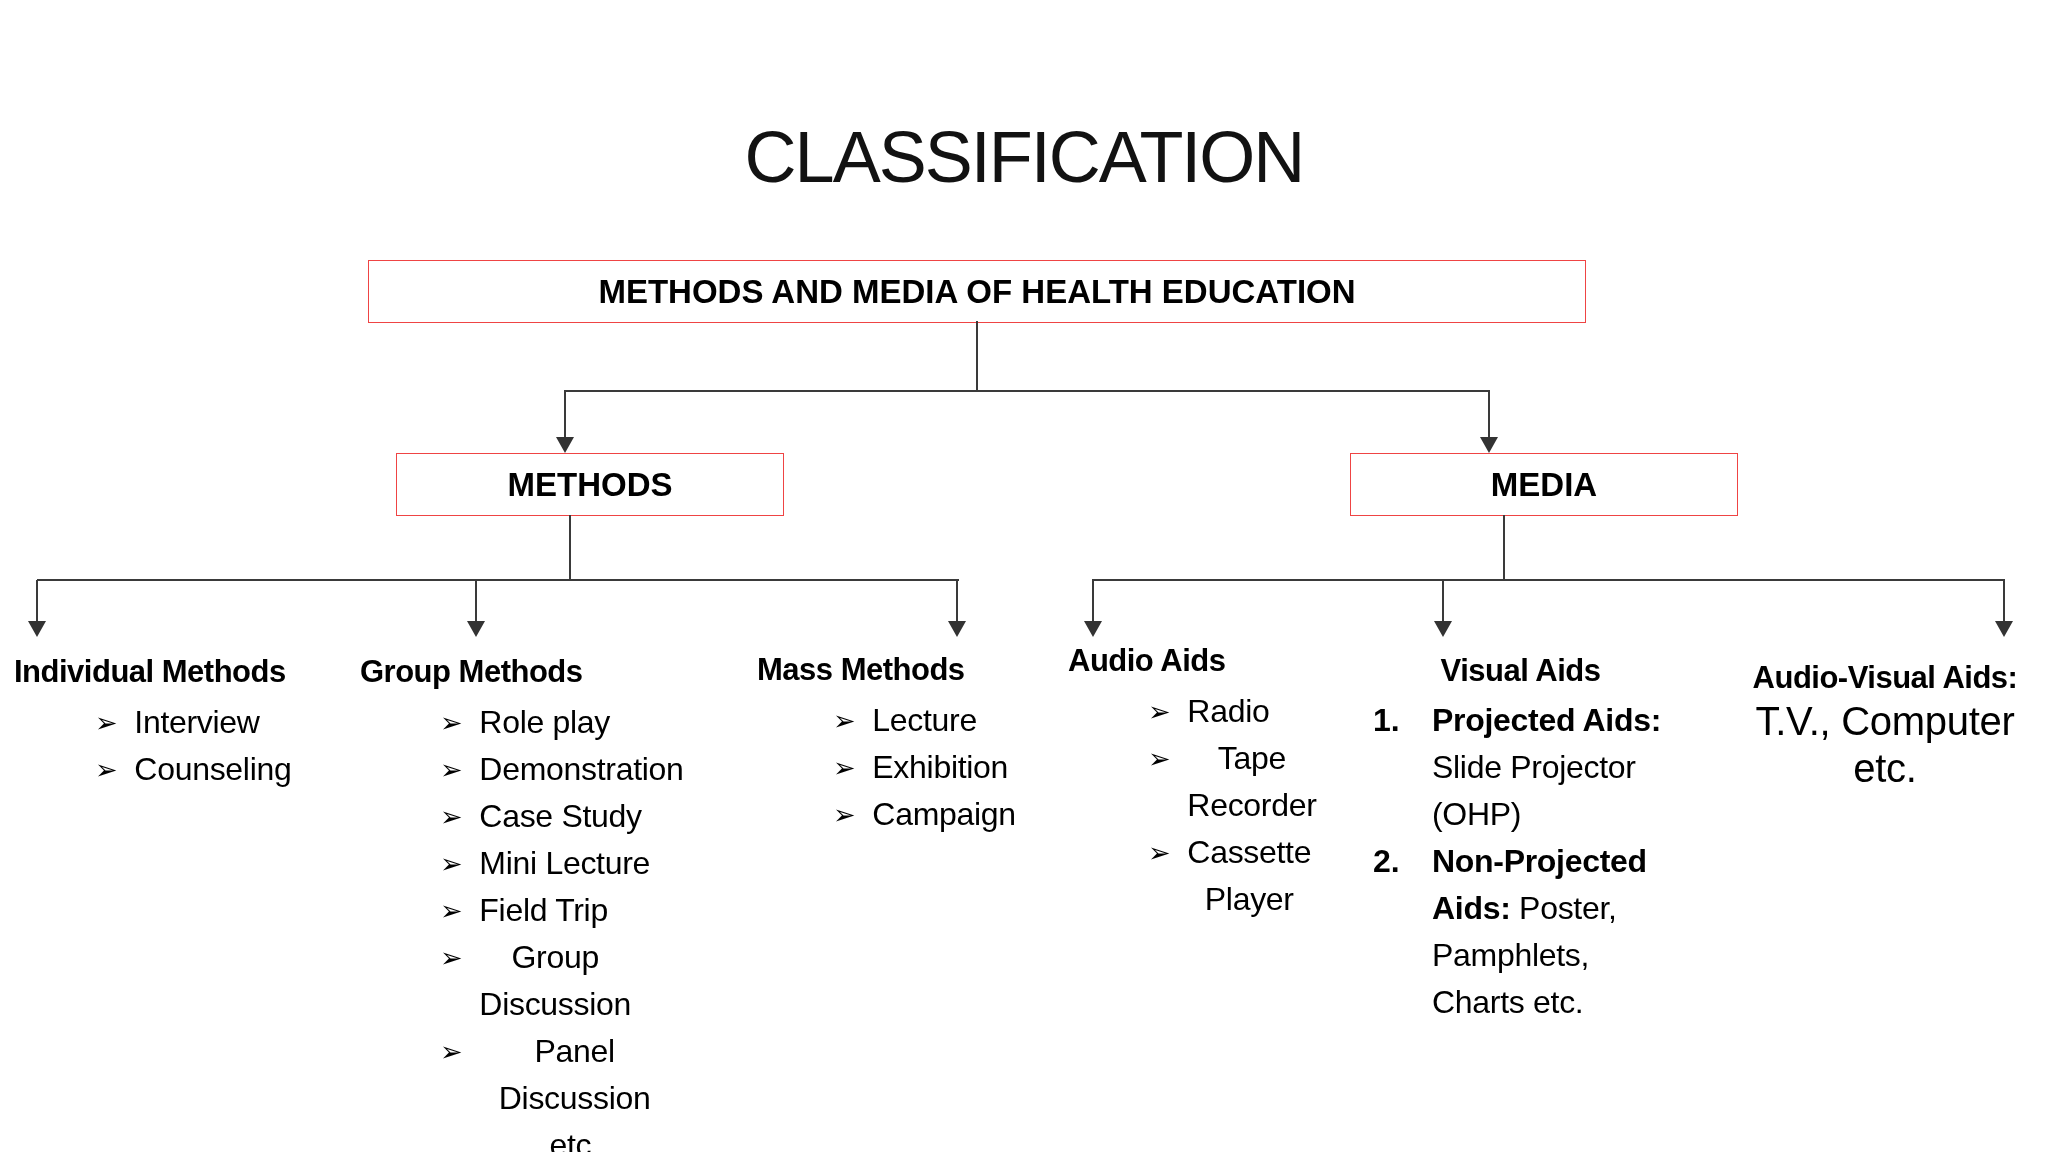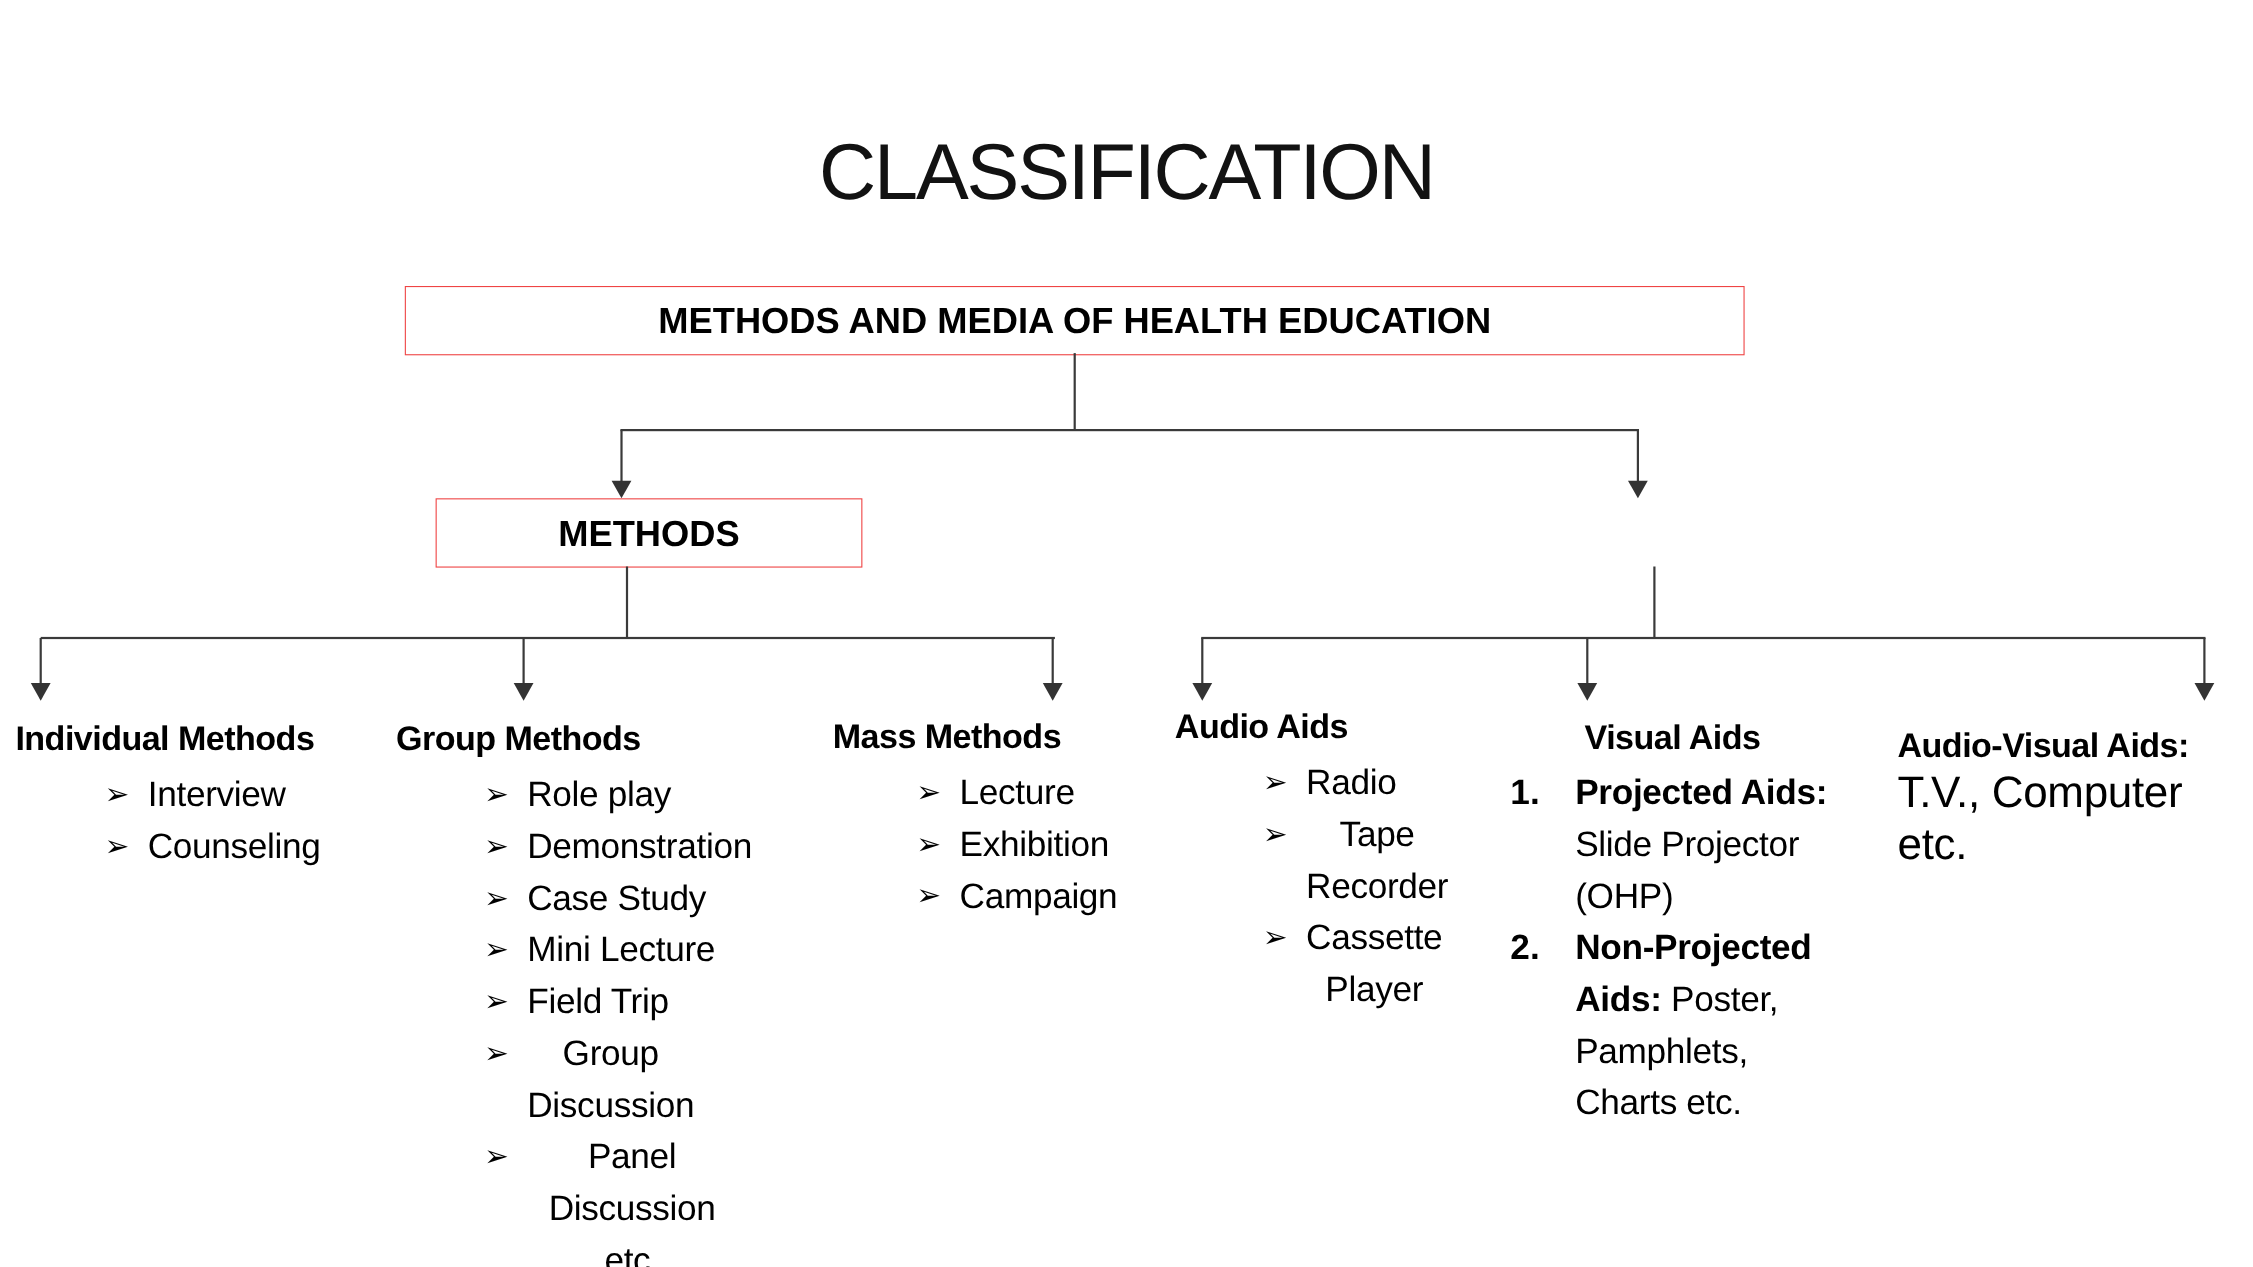--- a/index.html
+++ b/index.html
@@ -62,21 +62,21 @@
   .col-audio .blist{padding-left:80px;}
   
   .col-visual .col-heading{text-align:center;width:100%;}
   .numlist{margin-top:6px;}
   .num-entry{display:grid;grid-template-columns:59px 1fr;}
   .num{font-size:32px;line-height:47px;font-weight:700;}
   .entry-lines{font-size:32px;line-height:47px;letter-spacing:-0.3px;}
   .eline .b{font-weight:700;}
   .eline{white-space:pre;}
   
-  .col-av{}
+  .col-av{text-align:center;}
   .av-line{font-size:40px;line-height:47px;letter-spacing:-0.3px;}
 </style>
 </head>
 <body>
 
 <div class="stage">
 
   <div class="slide-title">CLASSIFICATION</div>
 
   <div class="node-box box-root">
@@ -85,20 +85,23 @@
 
   <div class="line" style="left:976px;top:321px;width:2px;height:70px;"></div>
   <div class="line" style="left:564px;top:390px;width:926px;height:2px;"></div>
   <div class="line" style="left:564px;top:391px;width:2px;height:47px;"></div>
   <div class="arrowhead" style="left:556px;top:437px;"></div>
   <div class="line" style="left:1488px;top:391px;width:2px;height:47px;"></div>
   <div class="arrowhead" style="left:1480px;top:437px;"></div>
 
   <div class="node-box box-methods">
     <span>METHODS</span>
+  </div>
+  <div class="node-box box-media">
+    <span>MEDIA</span>
   </div>
 
   <div class="line" style="left:569px;top:515px;width:2px;height:65px;"></div>
   <div class="line" style="left:37px;top:579px;width:922px;height:2px;"></div>
   <div class="line" style="left:36px;top:580px;width:2px;height:42px;"></div>
   <div class="arrowhead" style="left:28px;top:621px;"></div>
   <div class="line" style="left:475px;top:580px;width:2px;height:42px;"></div>
   <div class="arrowhead" style="left:467px;top:621px;"></div>
   <div class="line" style="left:956px;top:580px;width:2px;height:42px;"></div>
   <div class="arrowhead" style="left:948px;top:621px;"></div>

